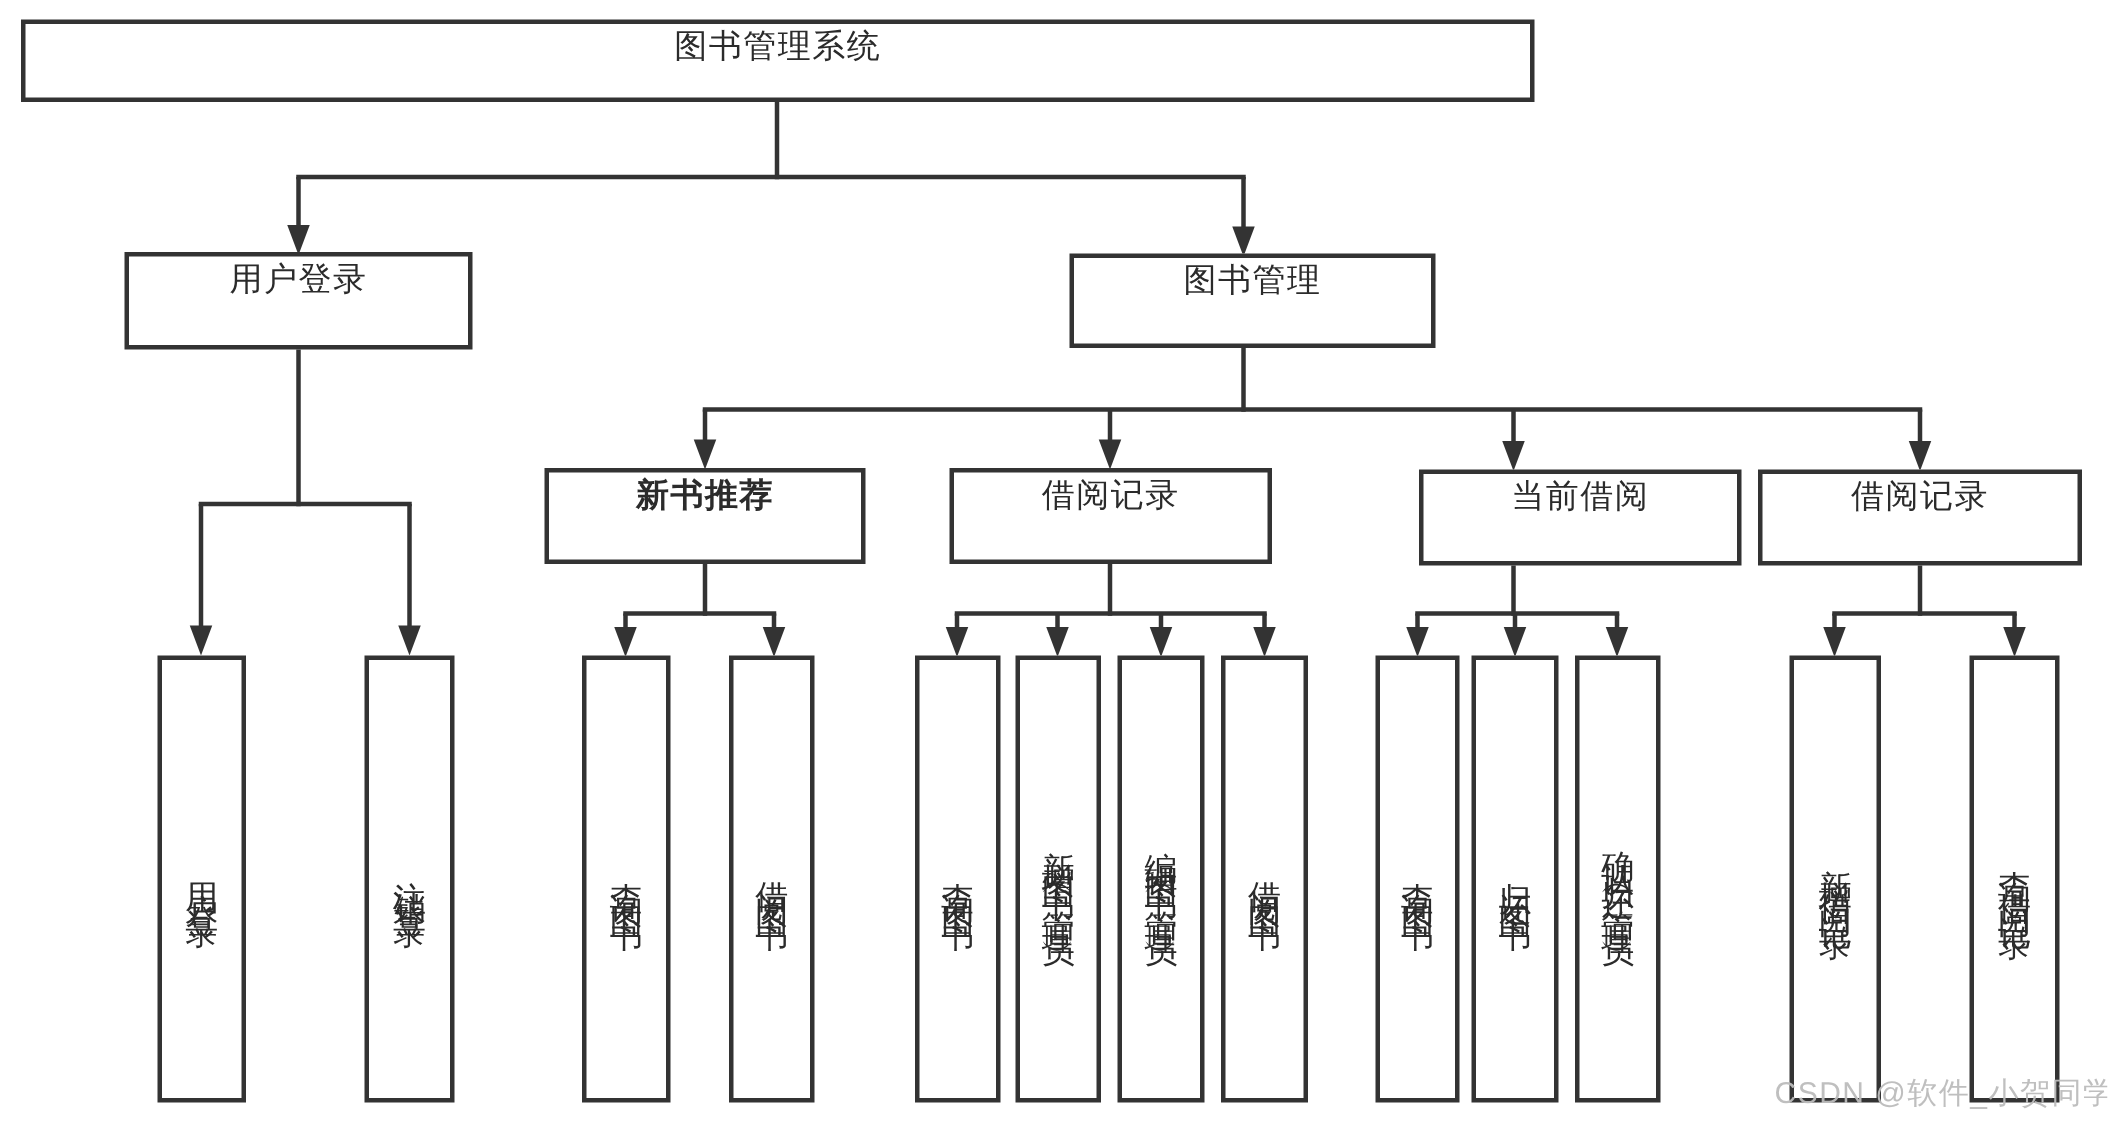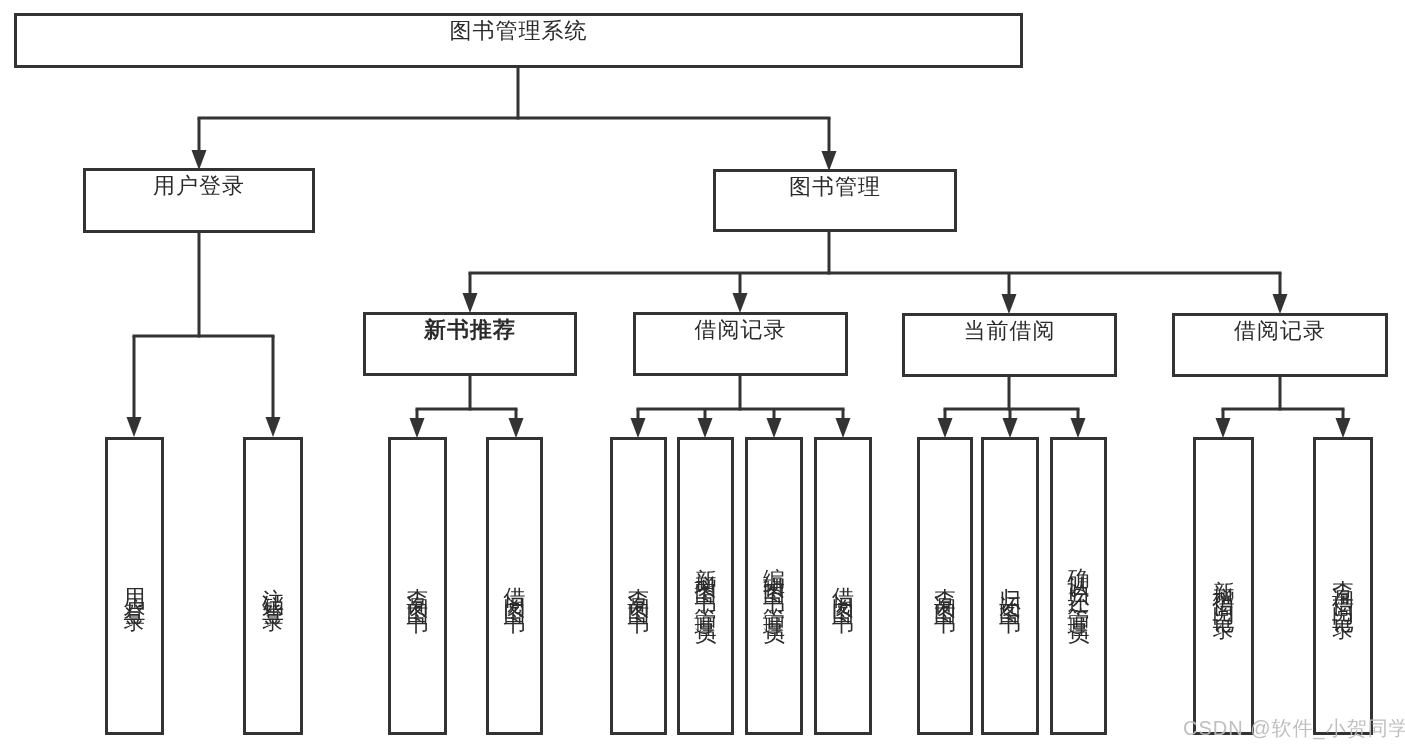--- a/index.html
+++ b/index.html
@@ -105,21 +105,21 @@
   <div class="hbox" style="left:713px;top:169px;width:244px;height:63px;font-family:Liberation Serif, serif;">
     <span>图书管理</span>
   </div>
 
   <div class="hbox" style="left:363px;top:312px;width:214px;height:64px;font-weight:bold;">
     <span>新书推荐</span>
   </div>
   <div class="hbox" style="left:633px;top:312px;width:215px;height:64px;">
     <span>借阅记录</span>
   </div>
-  <div class="hbox" style="left:902px;top:313px;width:215px;height:64px;">
+  <div class="hbox" style="left:946px;top:313px;width:215px;height:64px;">
     <span>当前借阅</span>
   </div>
   <div class="hbox" style="left:1172px;top:313px;width:216px;height:64px;">
     <span>借阅记录</span>
   </div>
 
   <div class="vbox" style="left:105px;width:59px;">
     <span>用户登录</span>
   </div>
   <div class="vbox" style="left:243px;width:60px;">

